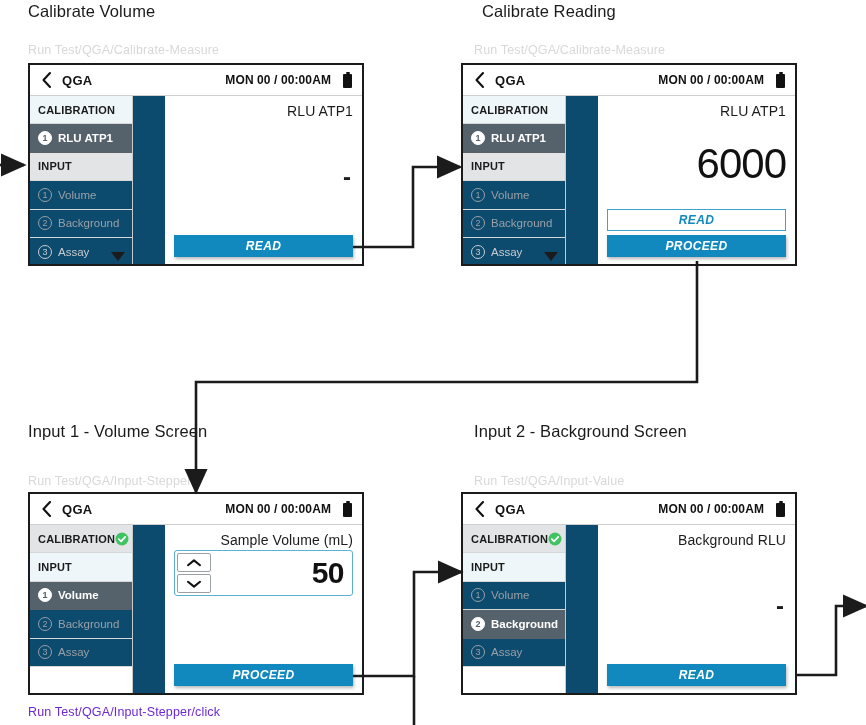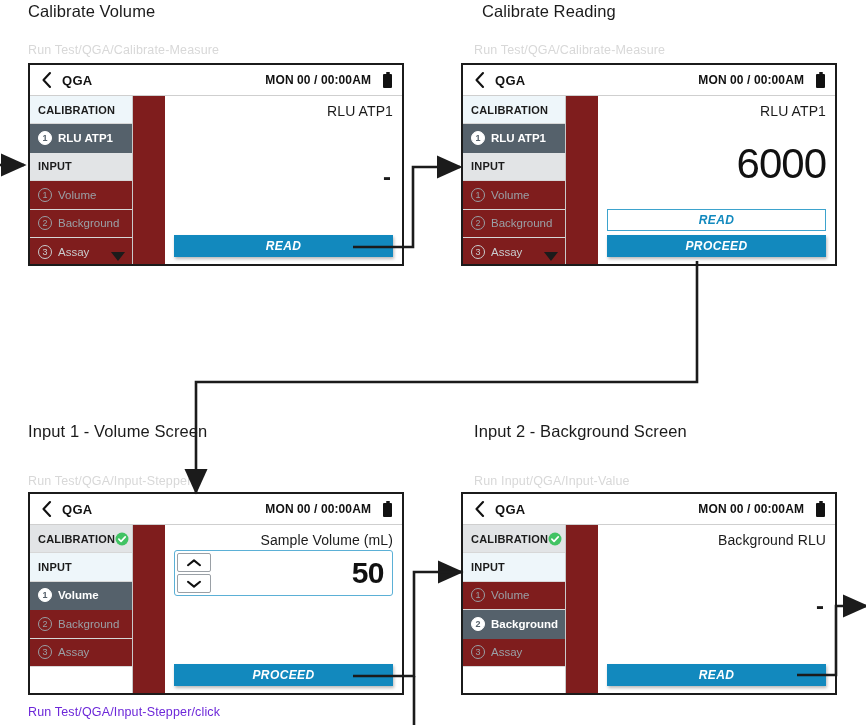--- a/index.html
+++ b/index.html
@@ -26,22 +26,22 @@
     font-size:12.5px;color:#d8d8d8;font-weight:400;
     white-space:nowrap;letter-spacing:.15px;
   }
   .panel-caption{
     position:absolute;font-size:12.5px;color:#6d28d9;white-space:nowrap;letter-spacing:.15px;
   }
 
   
   .device{
     position:absolute;
-    width:376px;height:203px;
-    background:#7f1d1d;
+    width:336px;height:203px;
+    background:#0c4a6e;
     border:2px solid #1b1b1b;
     box-sizing:border-box;
     z-index:3;
     display:flex;flex-direction:column;
   }
   .dev-header{
     height:31px;flex:0 0 31px;
     border-bottom:1px solid #cfcfcf;
     display:flex;align-items:center;
     padding:0 10px 0 10px;
@@ -347,21 +347,21 @@
         <div class="spacer"></div>
         <div class="btn primary">PROCEED</div>
       </div>
     </div>
   </div>
 
   <div class="panel-caption" style="left:28px;top:705px;">Run Test/QGA/Input-Stepper/click</div>
 
   <div class="panel" style="left:474px;top:410px;">
     <div class="panel-title" style="position:absolute;left:0;top:12px;">Input 2 - Background Screen</div>
-    <div class="panel-crumb" style="position:absolute;left:0;top:64px;">Run Input/QGA/Input-Value</div>
+    <div class="panel-crumb" style="position:absolute;left:0;top:64px;">Run Test/QGA/Input-Value</div>
   </div>
 
   <div class="device" style="left:461px;top:492px;">
     <div class="dev-header">
       <svg class="back-icon" viewBox="0 0 13 18">
         <path d="M10,2 L3.5,9 L10,16" fill="none" stroke="#111" stroke-width="2.1" stroke-linecap="round" stroke-linejoin="round"></path>
       </svg>
       <span class="dev-brand">QGA</span>
       <span class="dev-time">MON 00 / 00:00AM</span>
       <span class="battery">

